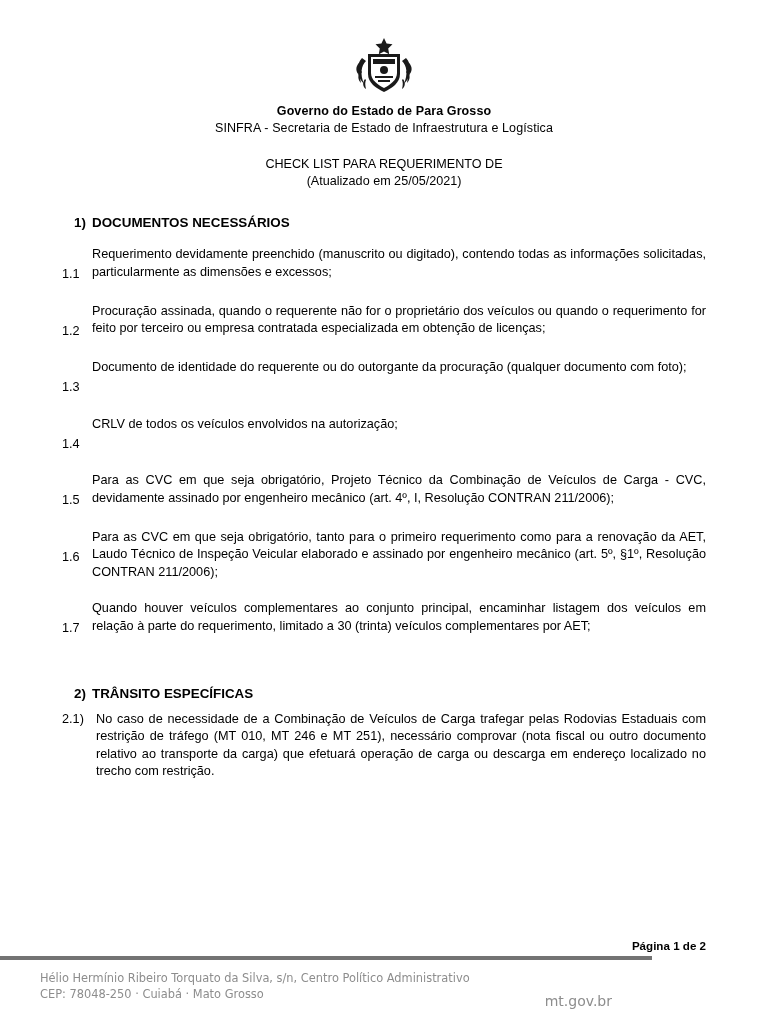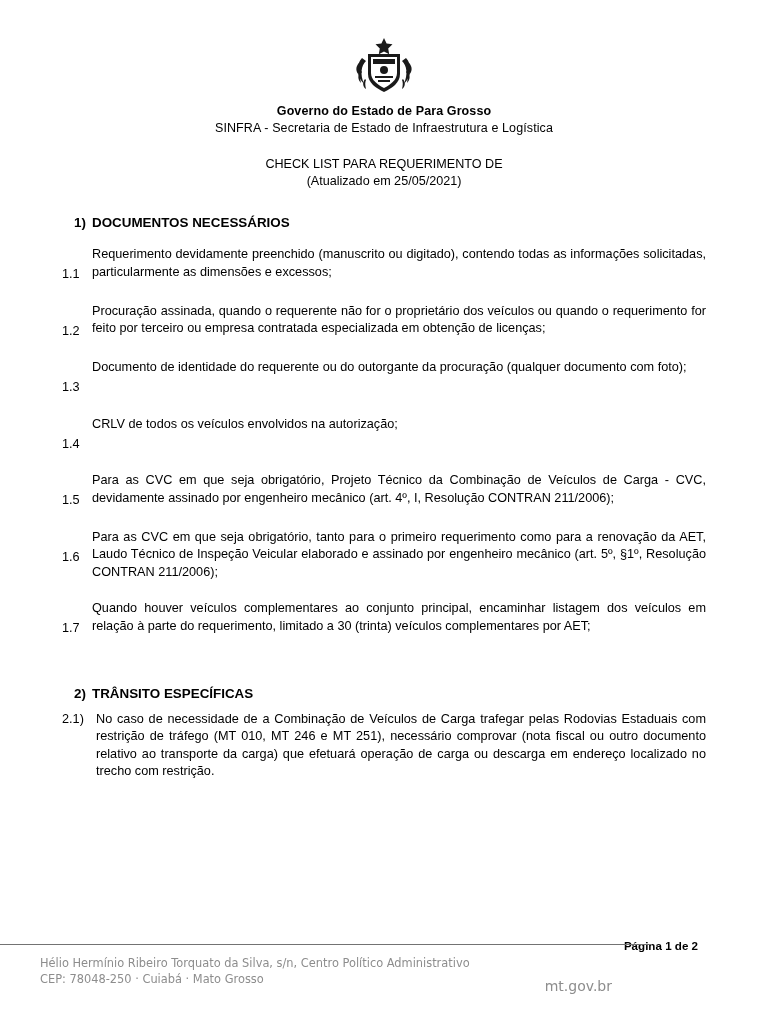--- a/index.html
+++ b/index.html
@@ -110,33 +110,33 @@
     flex: none;
   }
   .item2 .body {
     flex: 1;
     text-align: justify;
   }
 
   
   .pagenum {
     position: absolute;
-    right: 70px;
+    right: 62px;
     bottom: 72px;
     font-size: 11.6px;
     font-weight: bold;
     padding-left: 26px;
   }
   .footer {
     position: absolute;
     left: 0;
-    bottom: 16px;
+    bottom: 4px;
     width: 652px;
     height: 64px;
-    border-top: 1px solid #737373;
+    border-top: 4px solid #737373;
     box-sizing: border-box;
   }
   .footer-left {
     position: absolute;
     left: 40px;
     top: 10px;
     color: #8d8d8d;
     font-size: 11.4px;
     line-height: 16px;
     font-family: "DejaVu Sans", sans-serif;

